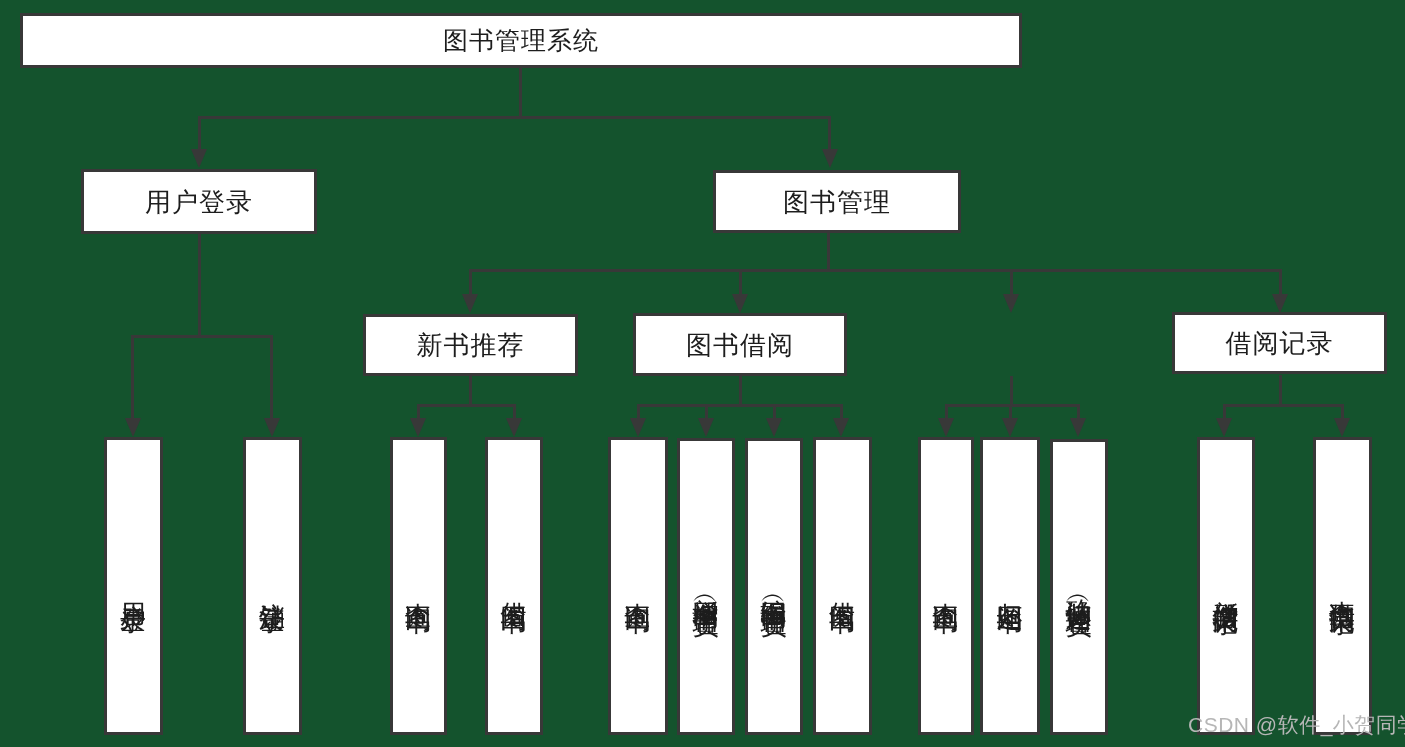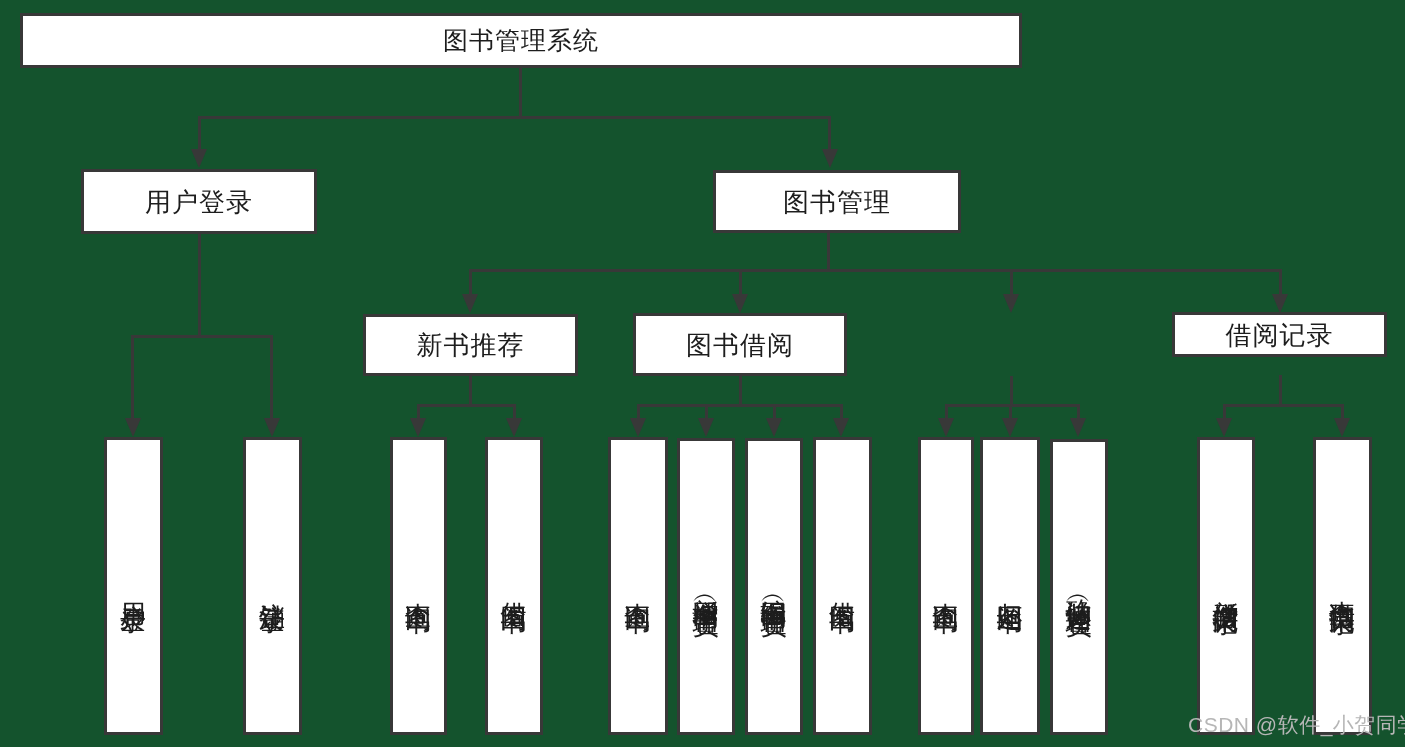--- a/index.html
+++ b/index.html
@@ -48,21 +48,21 @@
 
   <div class="box" style="left:363px;top:314px;width:215px;height:62px">
     <span class="lbl">新书推荐</span>
   </div>
 
   <div class="box" style="left:633px;top:313px;width:214px;height:63px">
     <span class="lbl">图书借阅</span>
   </div>
 
 
-  <div class="box" style="left:1172px;top:312px;width:215px;height:45px">
+  <div class="box" style="left:1172px;top:312px;width:215px;height:62px">
     <span class="lbl">借阅记录</span>
   </div>
 
   <div class="box vbox" style="left:104px;top:437px;width:59px;height:298px">
     <span class="lbl">用户登录</span>
   </div>
   <div class="box vbox" style="left:243px;top:437px;width:59px;height:298px">
     <span class="lbl">注销登录</span>
   </div>
 

